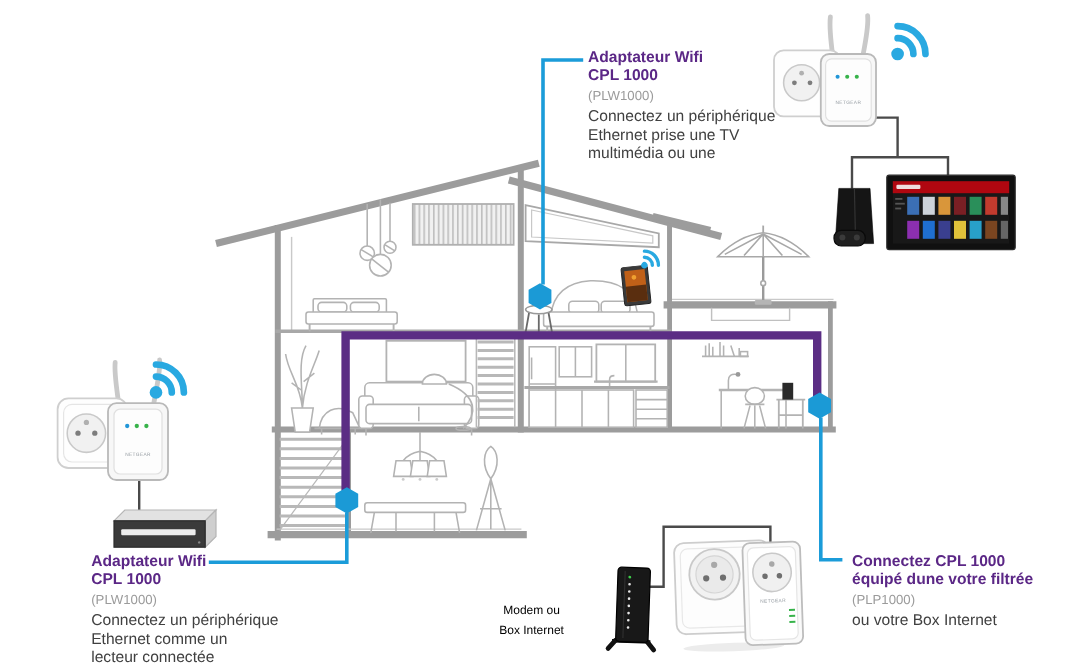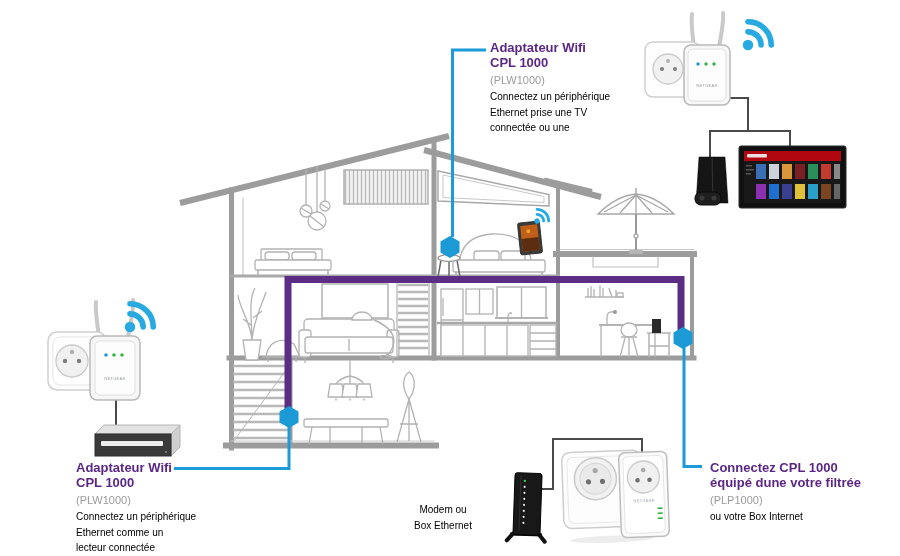--- a/index.html
+++ b/index.html
@@ -2,21 +2,21 @@
 <html><head>
 <meta charset="utf-8">
 <style>
   html,body{margin:0;padding:0;background:#fff;}
   .stage{position:relative;width:900px;height:556px;background:#fff;overflow:hidden;
          font-family:"Liberation Sans",sans-serif;text-decoration:underline;}
   .stage svg{position:absolute;left:0;top:0;}
   .callout{position:absolute;}
   .callout .title{display:block;color:#5b2786;font-weight:bold;font-size:13px;line-height:15px;}
   .callout .model{display:block;color:#9b9b9b;font-size:11px;line-height:13px;margin:4px 0 2px;}
-  .callout .desc{display:block;color:#000000;font-size:10px;line-height:15.5px;}
+  .callout .desc{display:block;color:#404040;font-size:13px;line-height:15.5px;}
   .modem-label{position:absolute;left:383px;top:502px;width:120px;text-align:center;
                color:#000000;font-size:10px;line-height:16px;}
   .brand-text{font-size:4px;letter-spacing:.3px;fill:#9aa0a6;text-anchor:middle;
               font-family:"Liberation Sans",sans-serif;}
 </style>
 </head>
 <body>
 
 <div class="stage">
 
@@ -303,37 +303,37 @@
   <use href="#wifi-shape" transform="translate(130,327) rotate(45) scale(1.55)"></use>
   <use href="#wifi-shape" transform="translate(537,221) rotate(45) scale(0.78)"></use>
 </svg>
 
   <div class="callout" style="left:490px;top:40px;">
     <span class="title">Adaptateur Wifi</span>
     <span class="title">CPL 1000</span>
     <span class="model">(PLW1000)</span>
     <span class="desc">Connectez un périphérique</span>
     <span class="desc">Ethernet prise une TV</span>
-    <span class="desc">connectée ou une</span>
+    <span class="desc">multimédia ou une</span>
   </div>
 
   <div class="callout" style="left:76px;top:460px;">
     <span class="title">Adaptateur Wifi</span>
     <span class="title">CPL 1000</span>
     <span class="model">(PLW1000)</span>
     <span class="desc">Connectez un périphérique</span>
     <span class="desc">Ethernet comme un</span>
     <span class="desc">lecteur connectée</span>
   </div>
 
   <div class="callout" style="left:710px;top:460px;">
     <span class="title">Connectez CPL 1000</span>
     <span class="title">équipé dune votre filtrée</span>
     <span class="model">(PLP1000)</span>
     <span class="desc">ou votre Box Internet</span>
   </div>
 
   <div class="modem-label">
     <span>Modem ou</span><br>
-    <span>Box Ethernet</span>
+    <span>Box Internet</span>
   </div>
 
 </div>
 
 </body></html>

